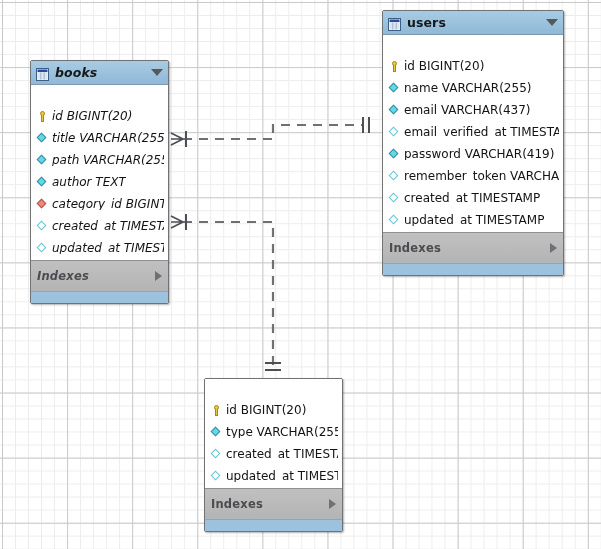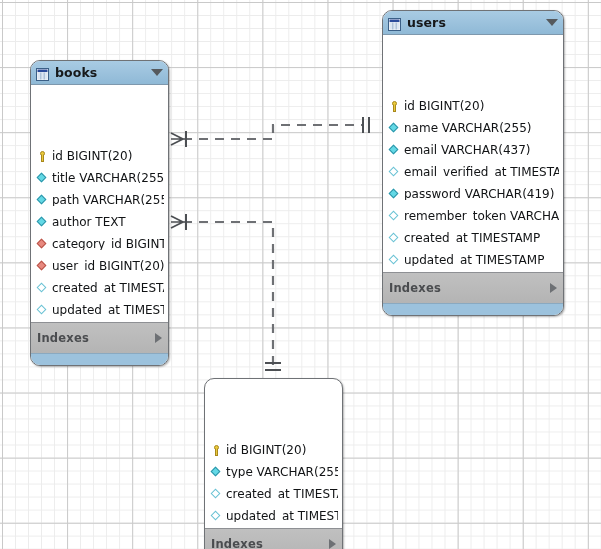--- a/index.html
+++ b/index.html
@@ -35,21 +35,21 @@
     width: 601px;
     height: 549px;
     pointer-events: none;
   }
 
   
   .table-box {
     position: absolute;
     box-sizing: border-box;
     border: 1px solid #6f7276;
-    border-radius: 10px;
+    border-radius: 2px;
     background: #ffffff;
     box-shadow: 1px 1px 2px rgba(0,0,0,0.30);
     overflow: hidden;
   }
   .tbl-header {
     height: 24px;
     box-sizing: border-box;
     display: flex;
     align-items: center;
     padding: 0 5px 0 5px;
@@ -78,21 +78,20 @@
     flex: 0 0 auto;
     border-left: 6px solid transparent;
     border-right: 6px solid transparent;
     border-top: 7px solid #55595d;
     margin-left: 4px;
   }
 
   .tbl-fields {
     background: #ffffff;
     padding: 20px 0 1px 0;
-    margin-top: 40px;
   }
   .field-row {
     display: flex;
     align-items: center;
     height: 22px;
     padding: 0 4px 0 6px;
     box-sizing: border-box;
     white-space: nowrap;
   }
   .field-label {
@@ -192,21 +191,21 @@
       <path d="M183,222 L273,222 L273,370" fill="none" stroke="#6e7074" stroke-width="2.2" stroke-dasharray="9,7"></path>
 
       <path d="M183,222 L171,216 M183,222 L171,222 M183,222 L171,228" fill="none" stroke="#4c4f53" stroke-width="1.7"></path>
       <line x1="186" y1="214" x2="186" y2="230" stroke="#4c4f53" stroke-width="2"></line>
 
       <line x1="265" y1="363" x2="281" y2="363" stroke="#4c4f53" stroke-width="2"></line>
       <line x1="265" y1="370" x2="281" y2="370" stroke="#4c4f53" stroke-width="2"></line>
     </g>
   </svg>
 
-  <div class="table-box" style="left:30px; top:60px; width:139px;">
+  <div class="table-box" style="left:30px; top:60px; width:139px;font-style:italic;">
     <div class="tbl-header">
       <span class="tbl-icon">
         <svg width="13" height="13" viewBox="0 0 13 13">
           <rect x="0.5" y="0.5" width="12" height="12" fill="#f4f6f8" stroke="#3b5f86"></rect>
           <rect x="1.5" y="1.5" width="10" height="2.6" fill="#2a4a9a"></rect>
           <rect x="1.5" y="4.6" width="10" height="6.9" fill="#dce6f2"></rect>
           <line x1="4.8" y1="4.6" x2="4.8" y2="11.5" stroke="#8aa4c4" stroke-width="0.8"></line>
           <line x1="8.2" y1="4.6" x2="8.2" y2="11.5" stroke="#8aa4c4" stroke-width="0.8"></line>
         </svg>
       </span>
@@ -234,26 +233,20 @@
         <span class="fi fi-req">
             <i class="dia"></i>
           </span>
         <span class="field-label">author TEXT</span>
       </div>
       <div class="field-row">
         <span class="fi fi-fk">
             <i class="dia"></i>
           </span>
         <span class="field-label">category_id BIGINT(20)</span>
-      </div>
-      <div class="field-row">
-        <span class="fi fi-fk">
-            <i class="dia"></i>
-          </span>
-        <span class="field-label">user_id BIGINT(20)</span>
       </div>
       <div class="field-row">
         <span class="fi fi-null">
             <i class="dia"></i>
           </span>
         <span class="field-label">created_at TIMESTAMP</span>
       </div>
       <div class="field-row">
         <span class="fi fi-null">
             <i class="dia"></i>

